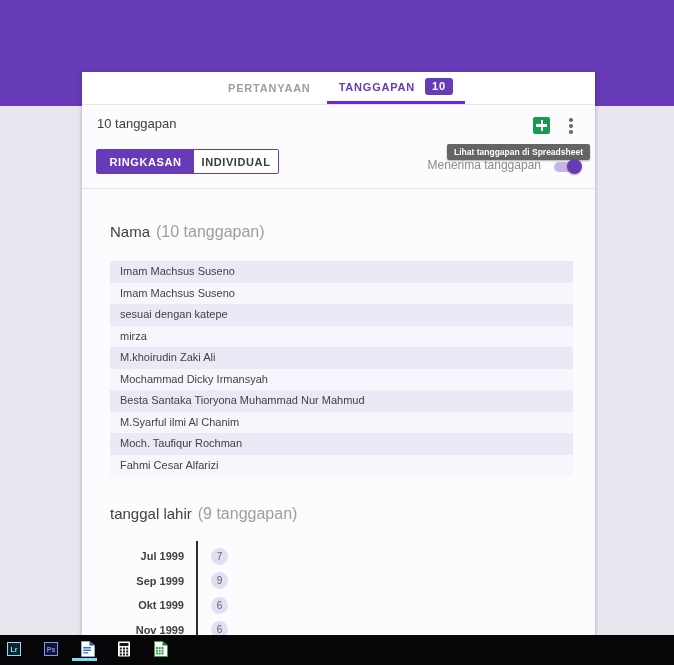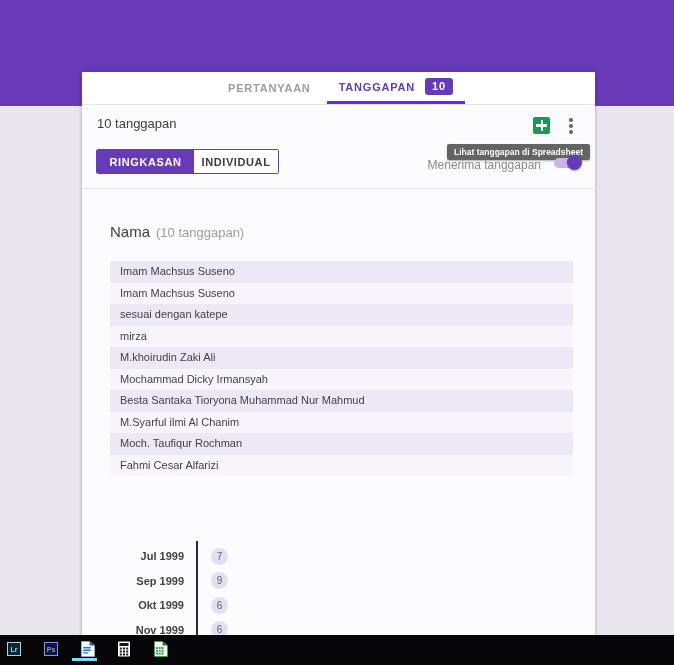--- a/index.html
+++ b/index.html
@@ -35,31 +35,31 @@
   .sheets-icon::before { content:""; position:absolute; left:7.5px; top:3px; width:2.5px; height:11px; background:#fff; }
   .sheets-icon::after  { content:""; position:absolute; left:3px; top:7.2px; width:11px; height:2.5px; background:#fff; }
 
   .dots-icon { position:absolute; left:487px; top:46px; width:4px; height:16px; cursor:pointer; }
   .dots-icon i { display:block; width:3.5px; height:3.5px; border-radius:50%; background:#6b6b6b; margin:0 0 2.6px 0; }
 
   .tooltip { position:absolute; right:5px; top:72px; background:rgba(94,94,94,.96); color:#fff;
              font-size:8.5px; font-weight:700; padding:3px 7px; border-radius:2px; white-space:nowrap;
              box-shadow:0 1px 2px rgba(0,0,0,.3); }
 
-  .accept-row { position:absolute; right:15px; top:86px; display:flex; align-items:flex-start;margin-left:20px; }
+  .accept-row { position:absolute; right:15px; top:86px; display:flex; align-items:flex-end;margin-left:20px; }
   .accept-label { font-size:12px; color:#8a8a8a; margin-right:13px; }
   .toggle { position:relative; width:26px; height:10px; background:#c5b6e4; border-radius:5px; cursor:pointer; }
   .toggle .thumb { position:absolute; right:-2px; top:-3px; width:15px; height:15px; border-radius:50%;
                    background:#673ab7; box-shadow:0 1px 2px rgba(0,0,0,.3); }
 
   .divider { position:absolute; left:0; right:0; top:116px; border-top:1px solid #e4e2e8; }
 
   
   .sec-head { position:absolute; left:28px; font-size:15px; font-weight:500; color:#424242; }
-  .sec-count { font-size:13px; font-weight:400; color:#9e9e9e; margin-left:6px;text-align:right; }
+  .sec-count { font-size:16px; font-weight:400; color:#9e9e9e; margin-left:6px;text-align:right; }
 
   .name-list { position:absolute; left:28px; top:189px; width:463px; }
   .name-row { height:21.5px; line-height:21.5px; font-size:11px; color:#424242; padding-left:10px;
               overflow:hidden; white-space:nowrap; }
   .name-row:nth-child(odd)  { background:#ece8f5; }
   .name-row:nth-child(even) { background:#f8f6fc; }
 
   
   .chart { position:absolute; left:30px; top:472px; }
   .chart-axis { position:absolute; left:84px; top:-3px; width:1.5px; height:130px; background:#2d2d2d; }
@@ -129,20 +129,23 @@
       <div class="name-row">sesuai dengan katepe</div>
       <div class="name-row">mirza</div>
       <div class="name-row">M.khoirudin Zaki Ali</div>
       <div class="name-row">Mochammad Dicky Irmansyah</div>
       <div class="name-row">Besta Santaka Tioryona Muhammad Nur Mahmud</div>
       <div class="name-row">M.Syarful ilmi Al Chanim</div>
       <div class="name-row">Moch. Taufiqur Rochman</div>
       <div class="name-row">Fahmi Cesar Alfarizi</div>
     </div>
 
+    <div class="sec-head" style="top:433px;">
+      <span>tanggal lahir</span><span class="sec-count">(9 tanggapan)</span>
+    </div>
 
     <div class="chart">
       <div class="chart-axis"></div>
       <div class="chart-row">
         <div class="chart-label">Jul 1999</div>
         <div class="chart-bubble">7</div>
       </div>
       <div class="chart-row">
         <div class="chart-label">Sep 1999</div>
         <div class="chart-bubble">9</div>

